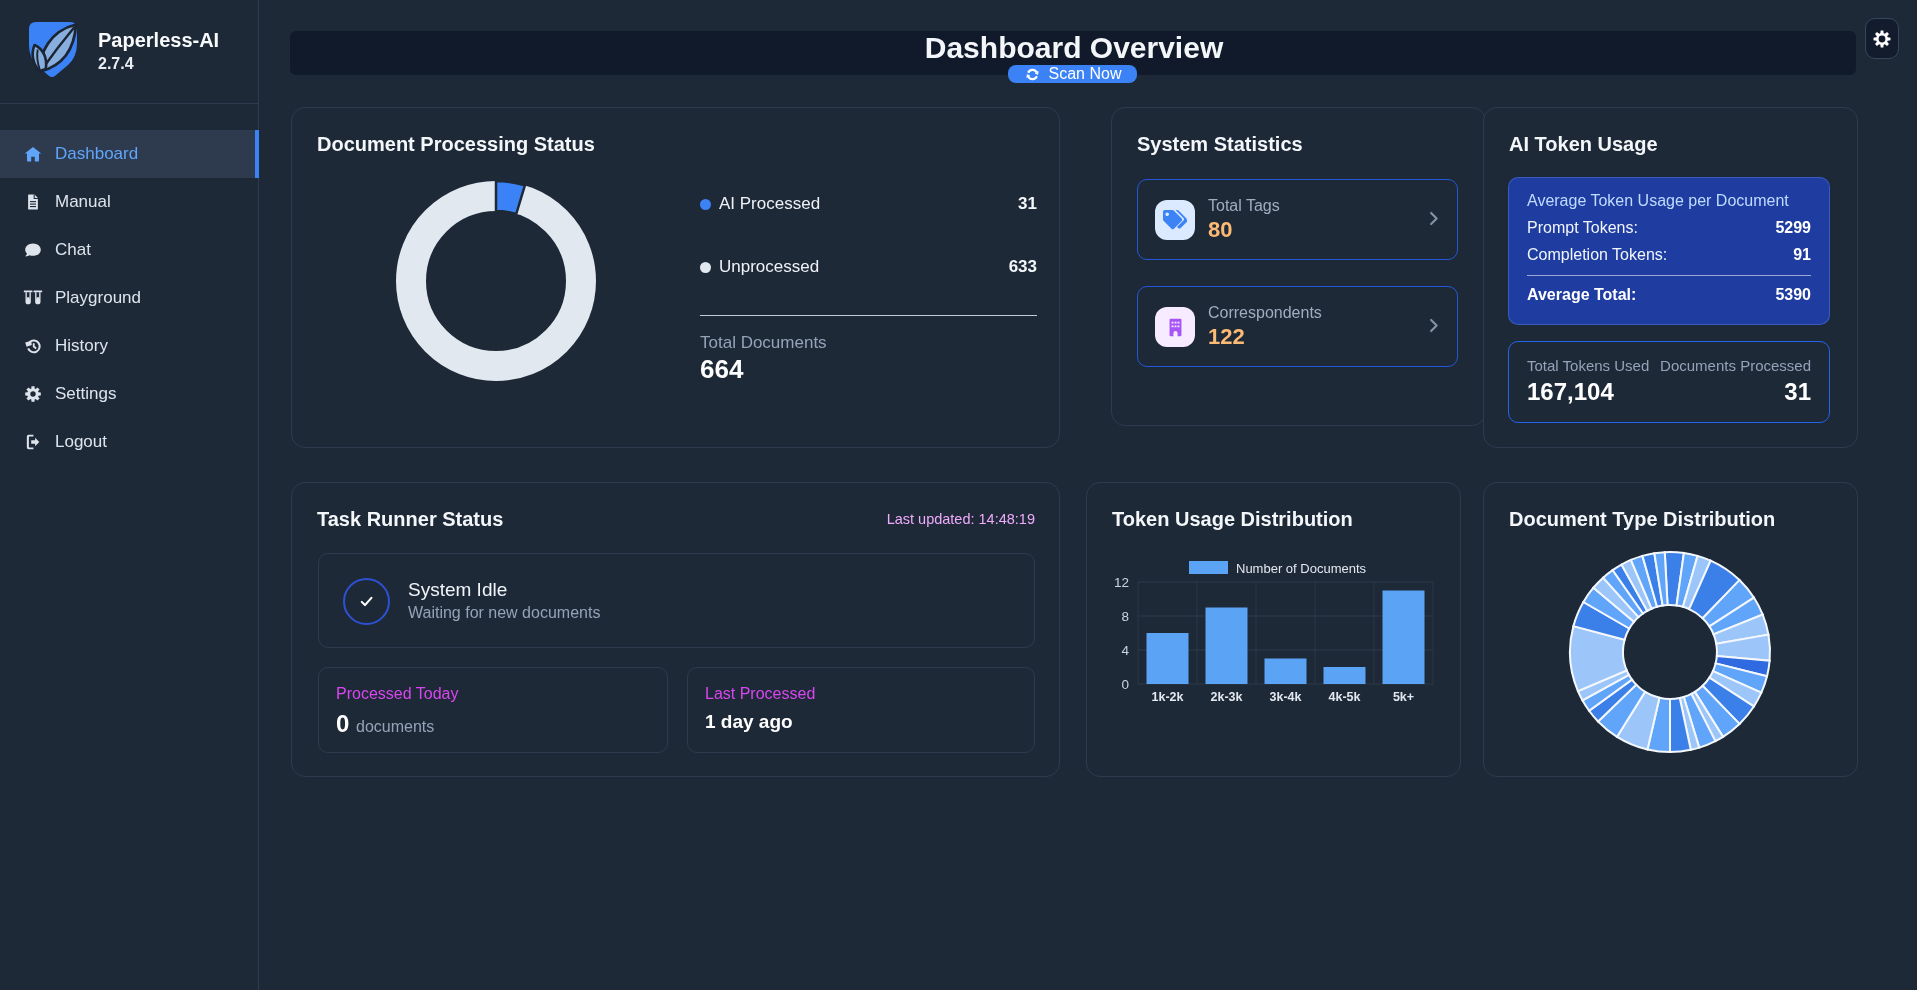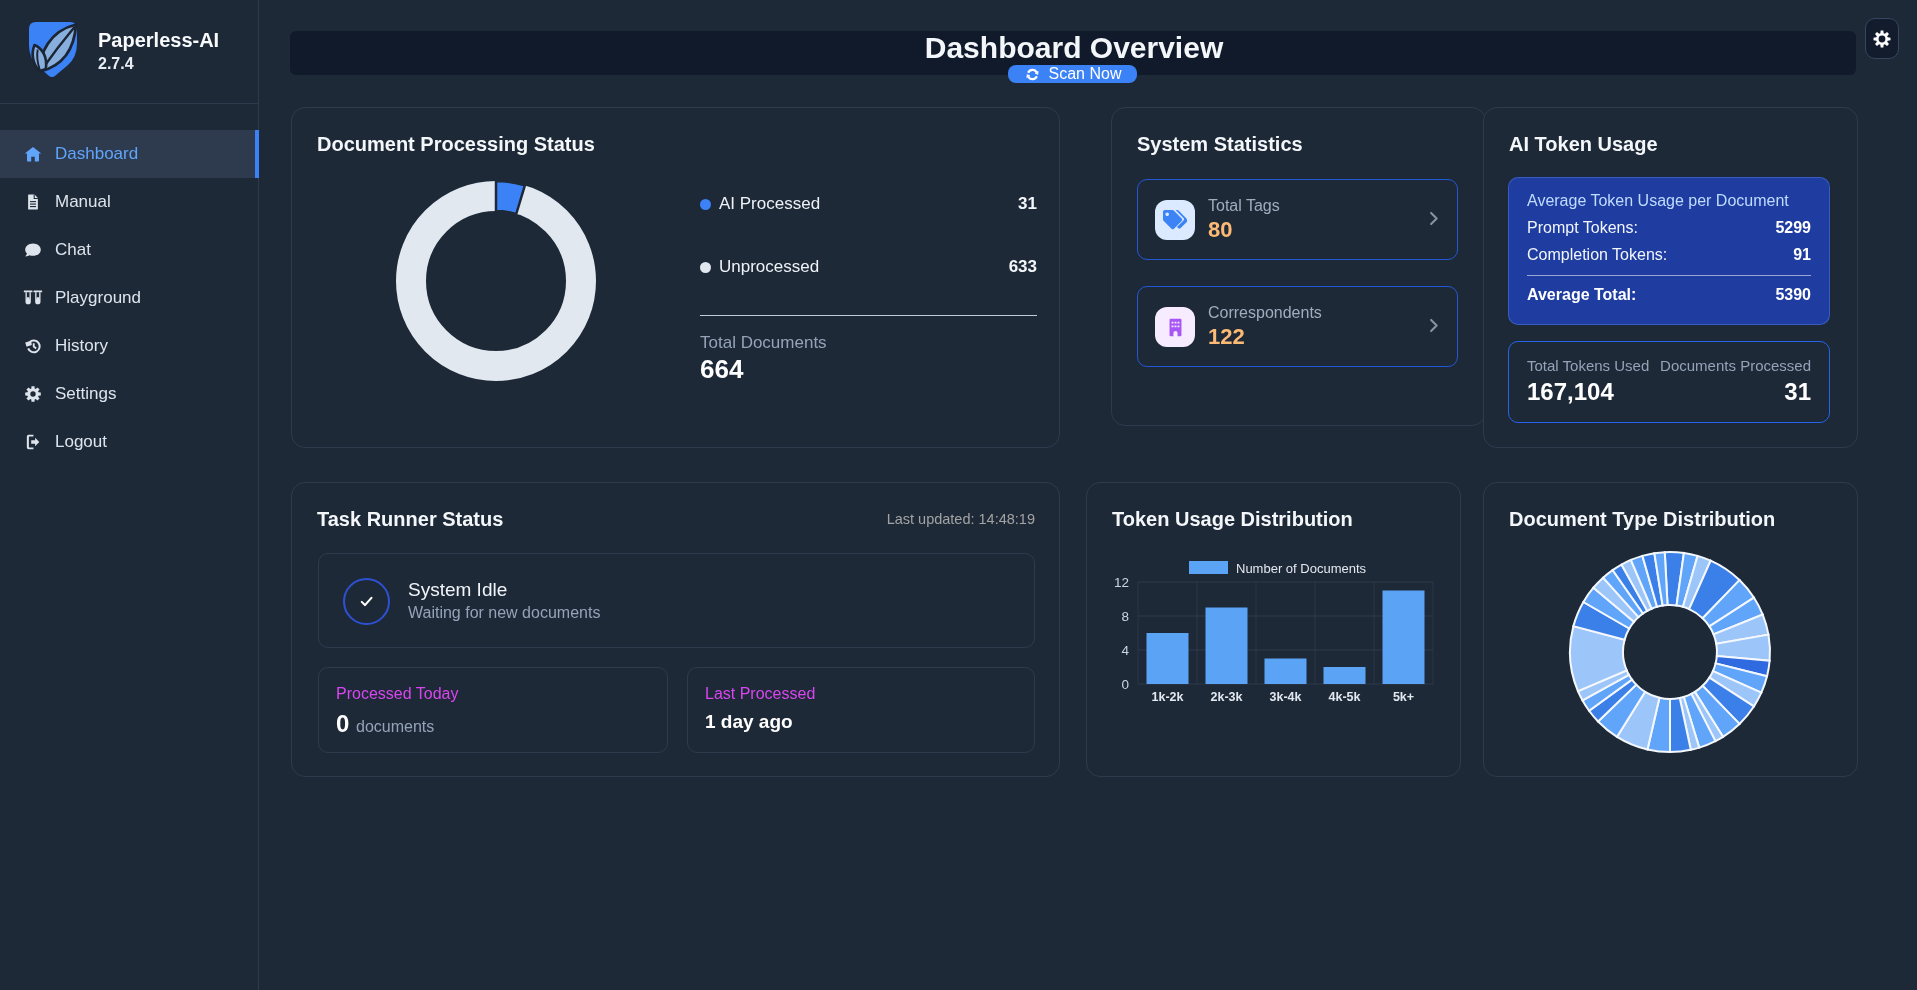--- a/index.html
+++ b/index.html
@@ -38,21 +38,21 @@
 .bluebox { position:absolute; left:24px; top:69px; width:322px; height:148px; background:#1f3da1; border:1px solid rgba(90,130,230,.45); border-radius:10px; padding:14px 18px; font-size:16px; }
 .bb-t { color:#bfdbfe; margin-bottom:9px; }
 .bb-row { display:flex; justify-content:space-between; margin-bottom:9px; color:#f2f6fb; }
 .bb-row b { color:#fff; }
 .bb-div { border-top:1px solid rgba(255,255,255,.55); margin:11px 0 10px; }
 .tokbox { position:absolute; left:24px; top:233px; width:322px; height:82px; border:1px solid #2563eb; border-radius:10px; padding:16px 18px; display:flex; justify-content:space-between; white-space:nowrap;align-items:flex-end; }
 .tk-l { font-size:15px; color:#94a3b8; }
 .tk-v { font-size:24px; font-weight:bold; color:#fff; margin-top:4px; }
 
 #c4 { left:31px; top:482px; width:769px; height:295px; }
-.lastupd { position:absolute; right:24px; top:28px; font-size:14.5px; color:#a3a3a3; }
+.lastupd { position:absolute; right:24px; top:28px; font-size:14.5px; color:#f0abfc; }
 .statusbox { position:absolute; left:26px; top:70px; width:717px; height:95px; border:1px solid #2e3b4e; border-radius:10px; }
 .okcirc { position:absolute; left:24px; top:24px; width:47px; height:47px; border-radius:50%; border:2px solid #2e51d4; display:flex; align-items:center; justify-content:center; }
 .st1 { position:absolute; left:89px; top:25px; font-size:19px; color:#f1f5f9; }
 .st2 { position:absolute; left:89px; top:50px; font-size:16px; color:#94a3b8; }
 .minibox { position:absolute; top:184px; height:86px; border:1px solid #2e3b4e; border-radius:10px; }
 .mb-l { position:absolute; left:17px; top:17px; font-size:16px; color:#d946ef; }
 .mb-v { position:absolute; left:17px; top:42px; font-size:24px; font-weight:bold; color:#fff; }
 .mb-v .sm { font-size:16px; font-weight:normal; color:#94a3b8; }
 
 #c5 { left:826px; top:482px; width:375px; height:295px; }

